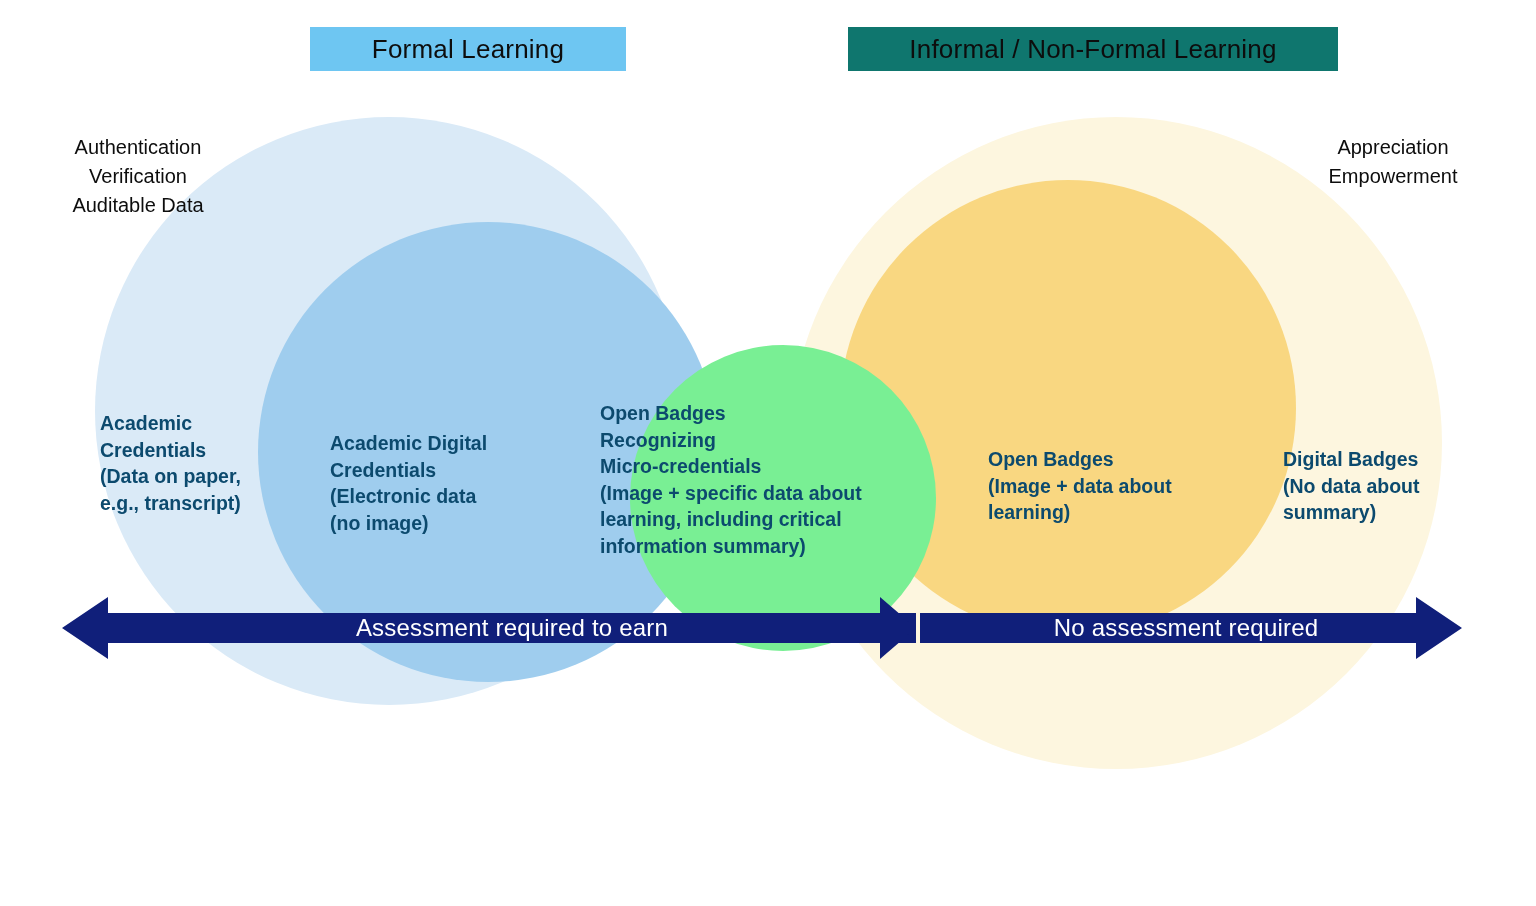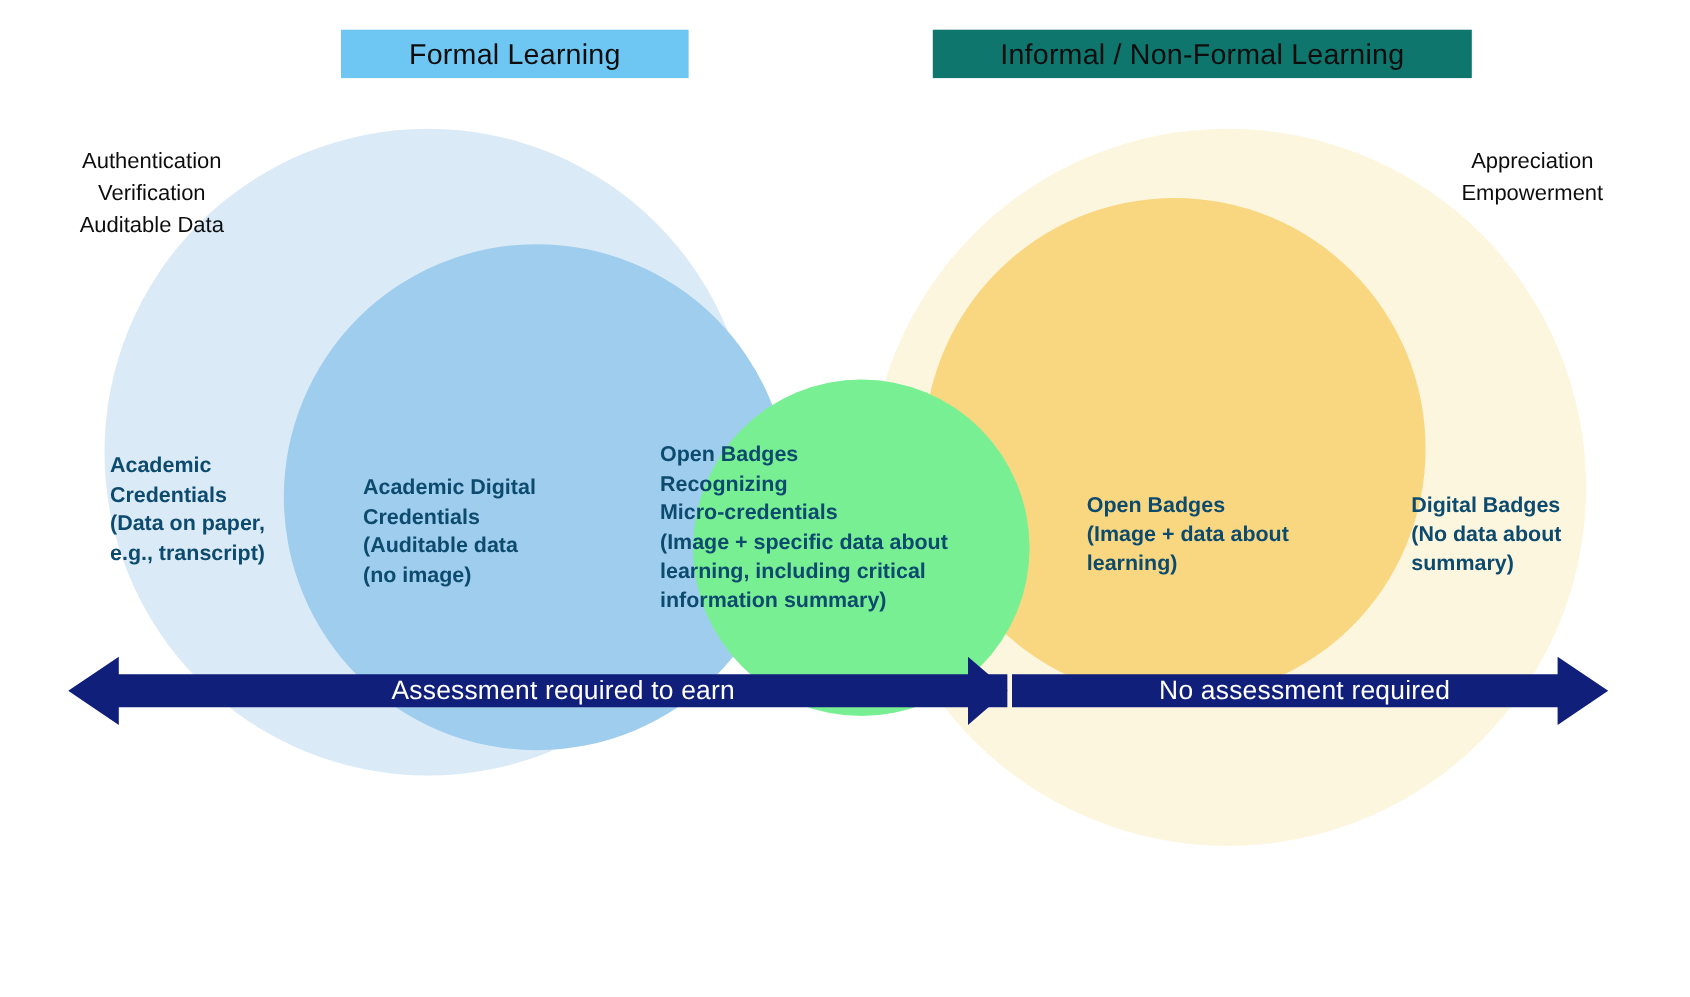--- a/index.html
+++ b/index.html
@@ -196,21 +196,21 @@
   <div class="region-label" id="label-academic-credentials">
     <span class="rl-title">Academic
 Credentials</span>
     <span class="rl-sub">(Data on paper,
 e.g., transcript)</span>
   </div>
 
   <div class="region-label" id="label-academic-digital-credentials">
     <span class="rl-title">Academic Digital
 Credentials</span>
-    <span class="rl-sub">(Auditable data
+    <span class="rl-sub">(Electronic data
 (no image)</span>
   </div>
 
   <div class="region-label" id="label-open-badges-micro">
     <span class="rl-title">Open Badges
 Recognizing
 Micro-credentials</span>
     <span class="rl-sub">(Image + specific data about
 learning, including critical
 information summary)</span>

